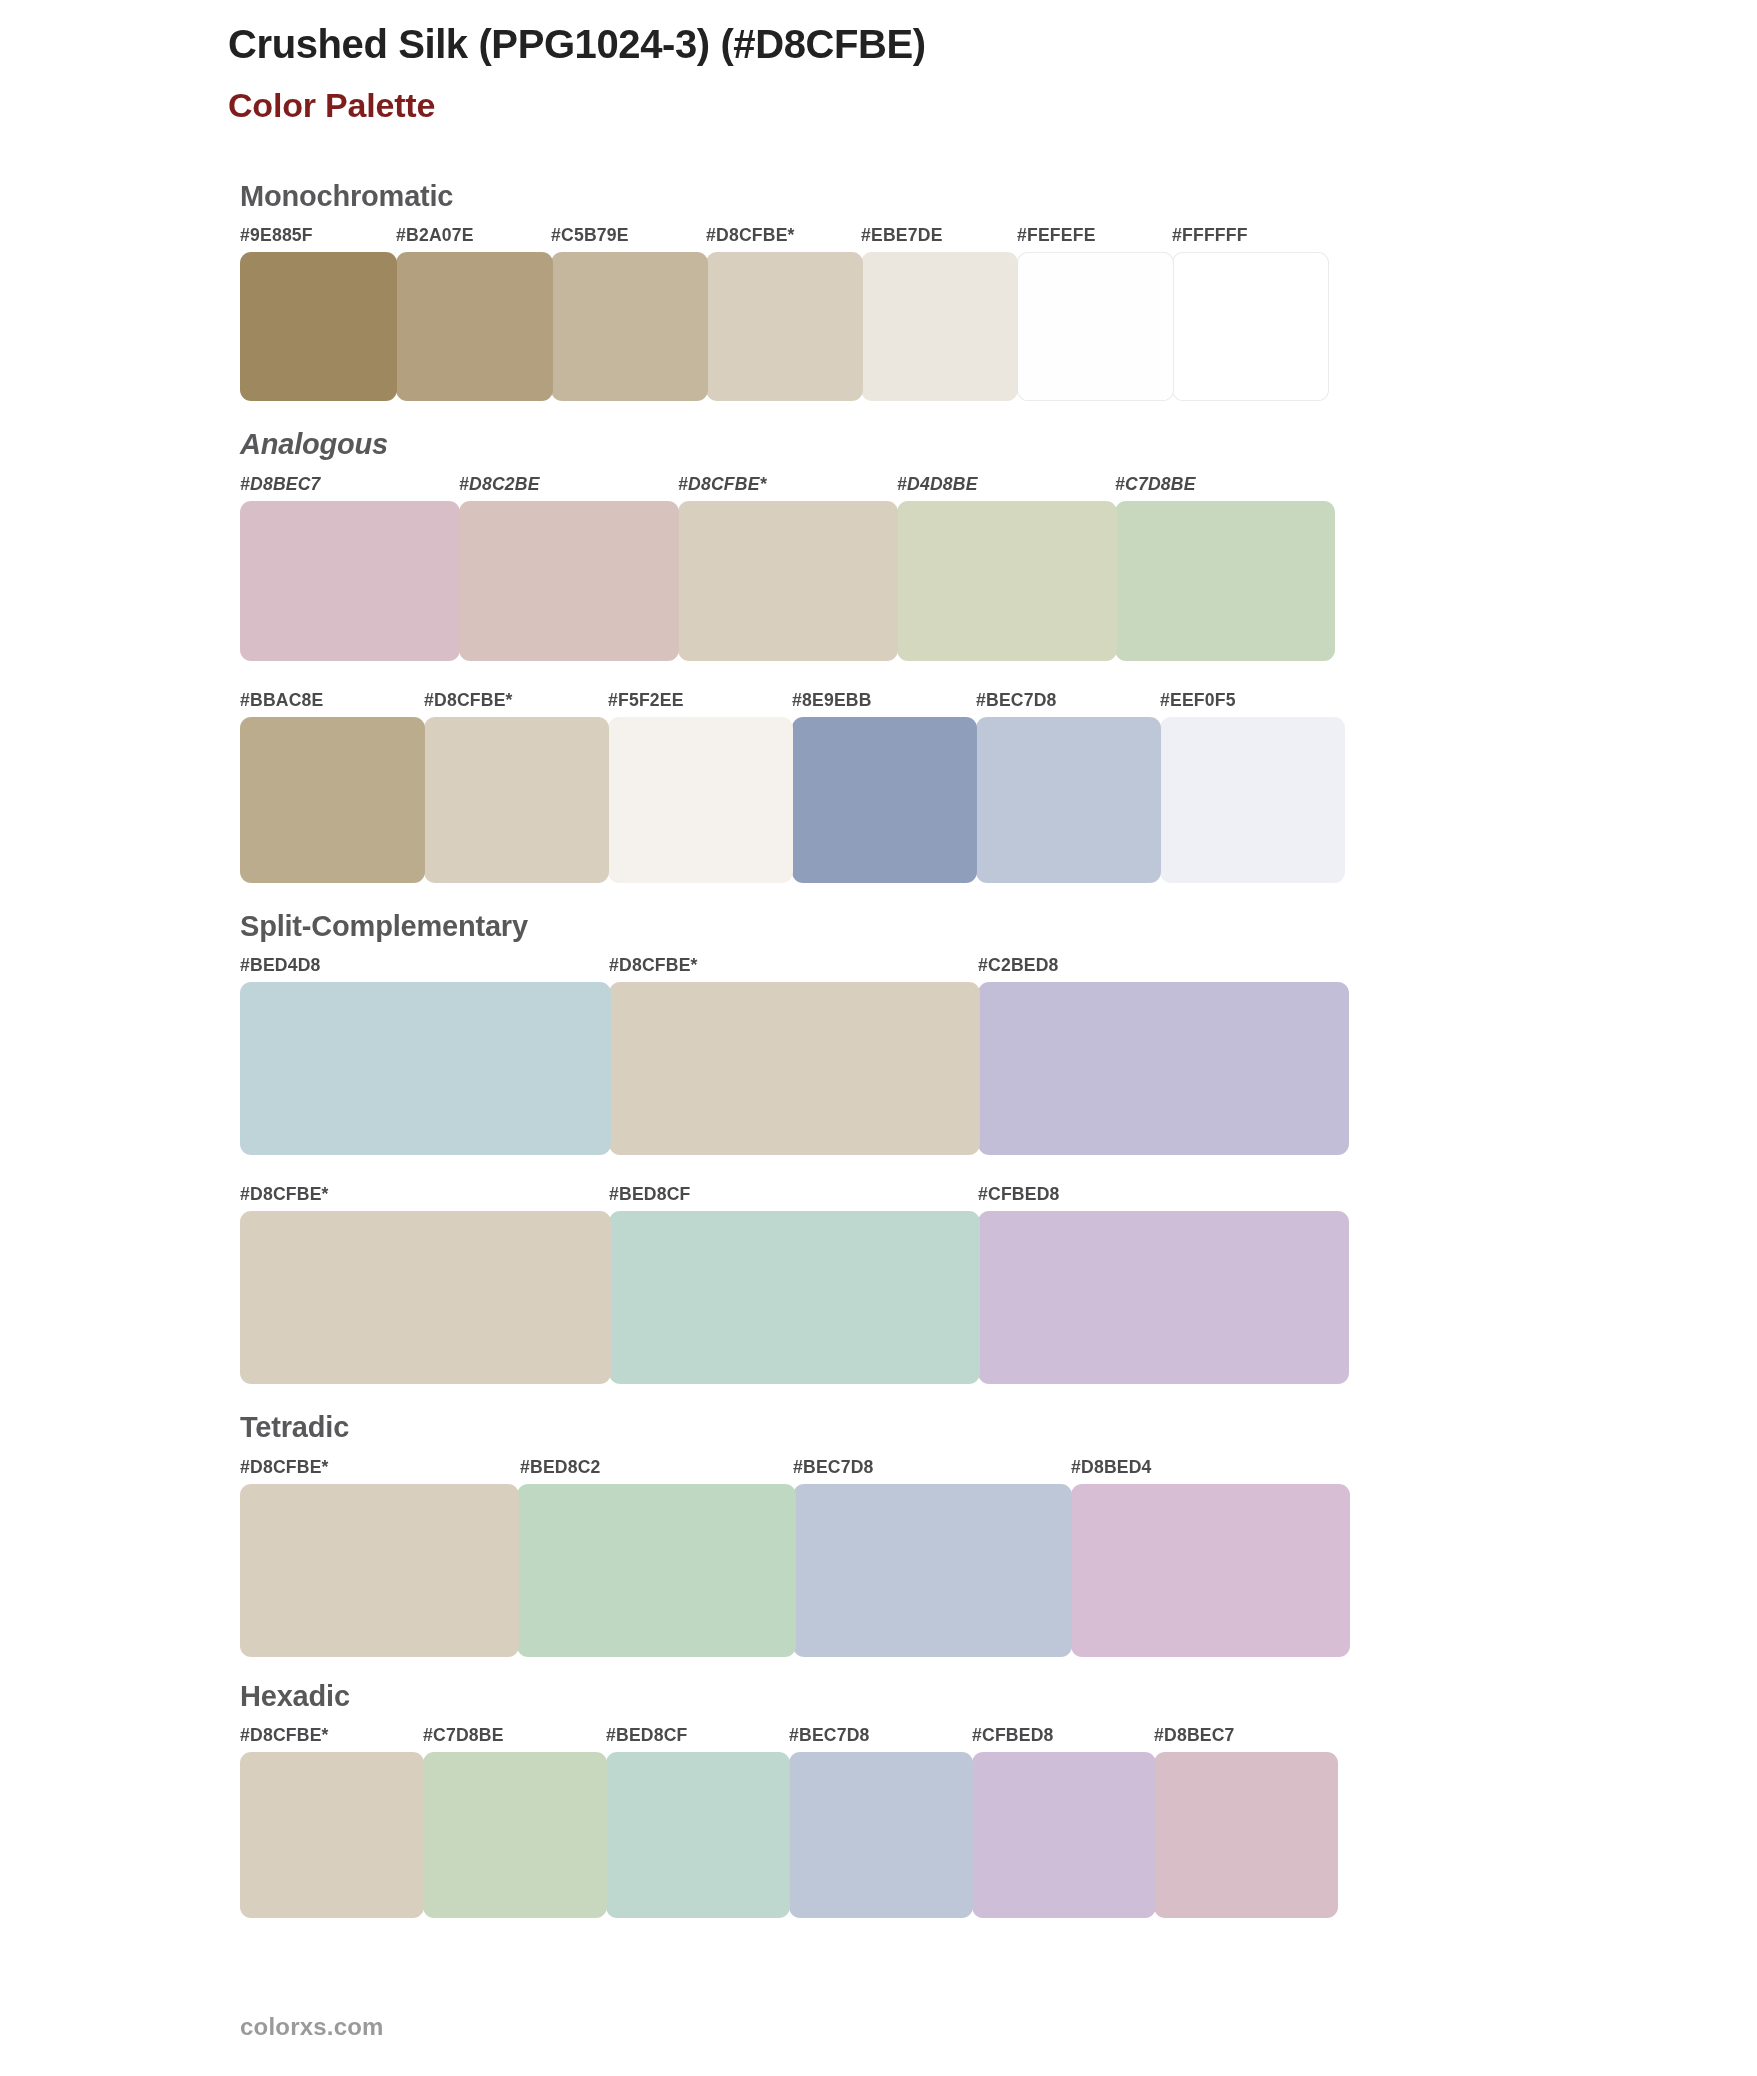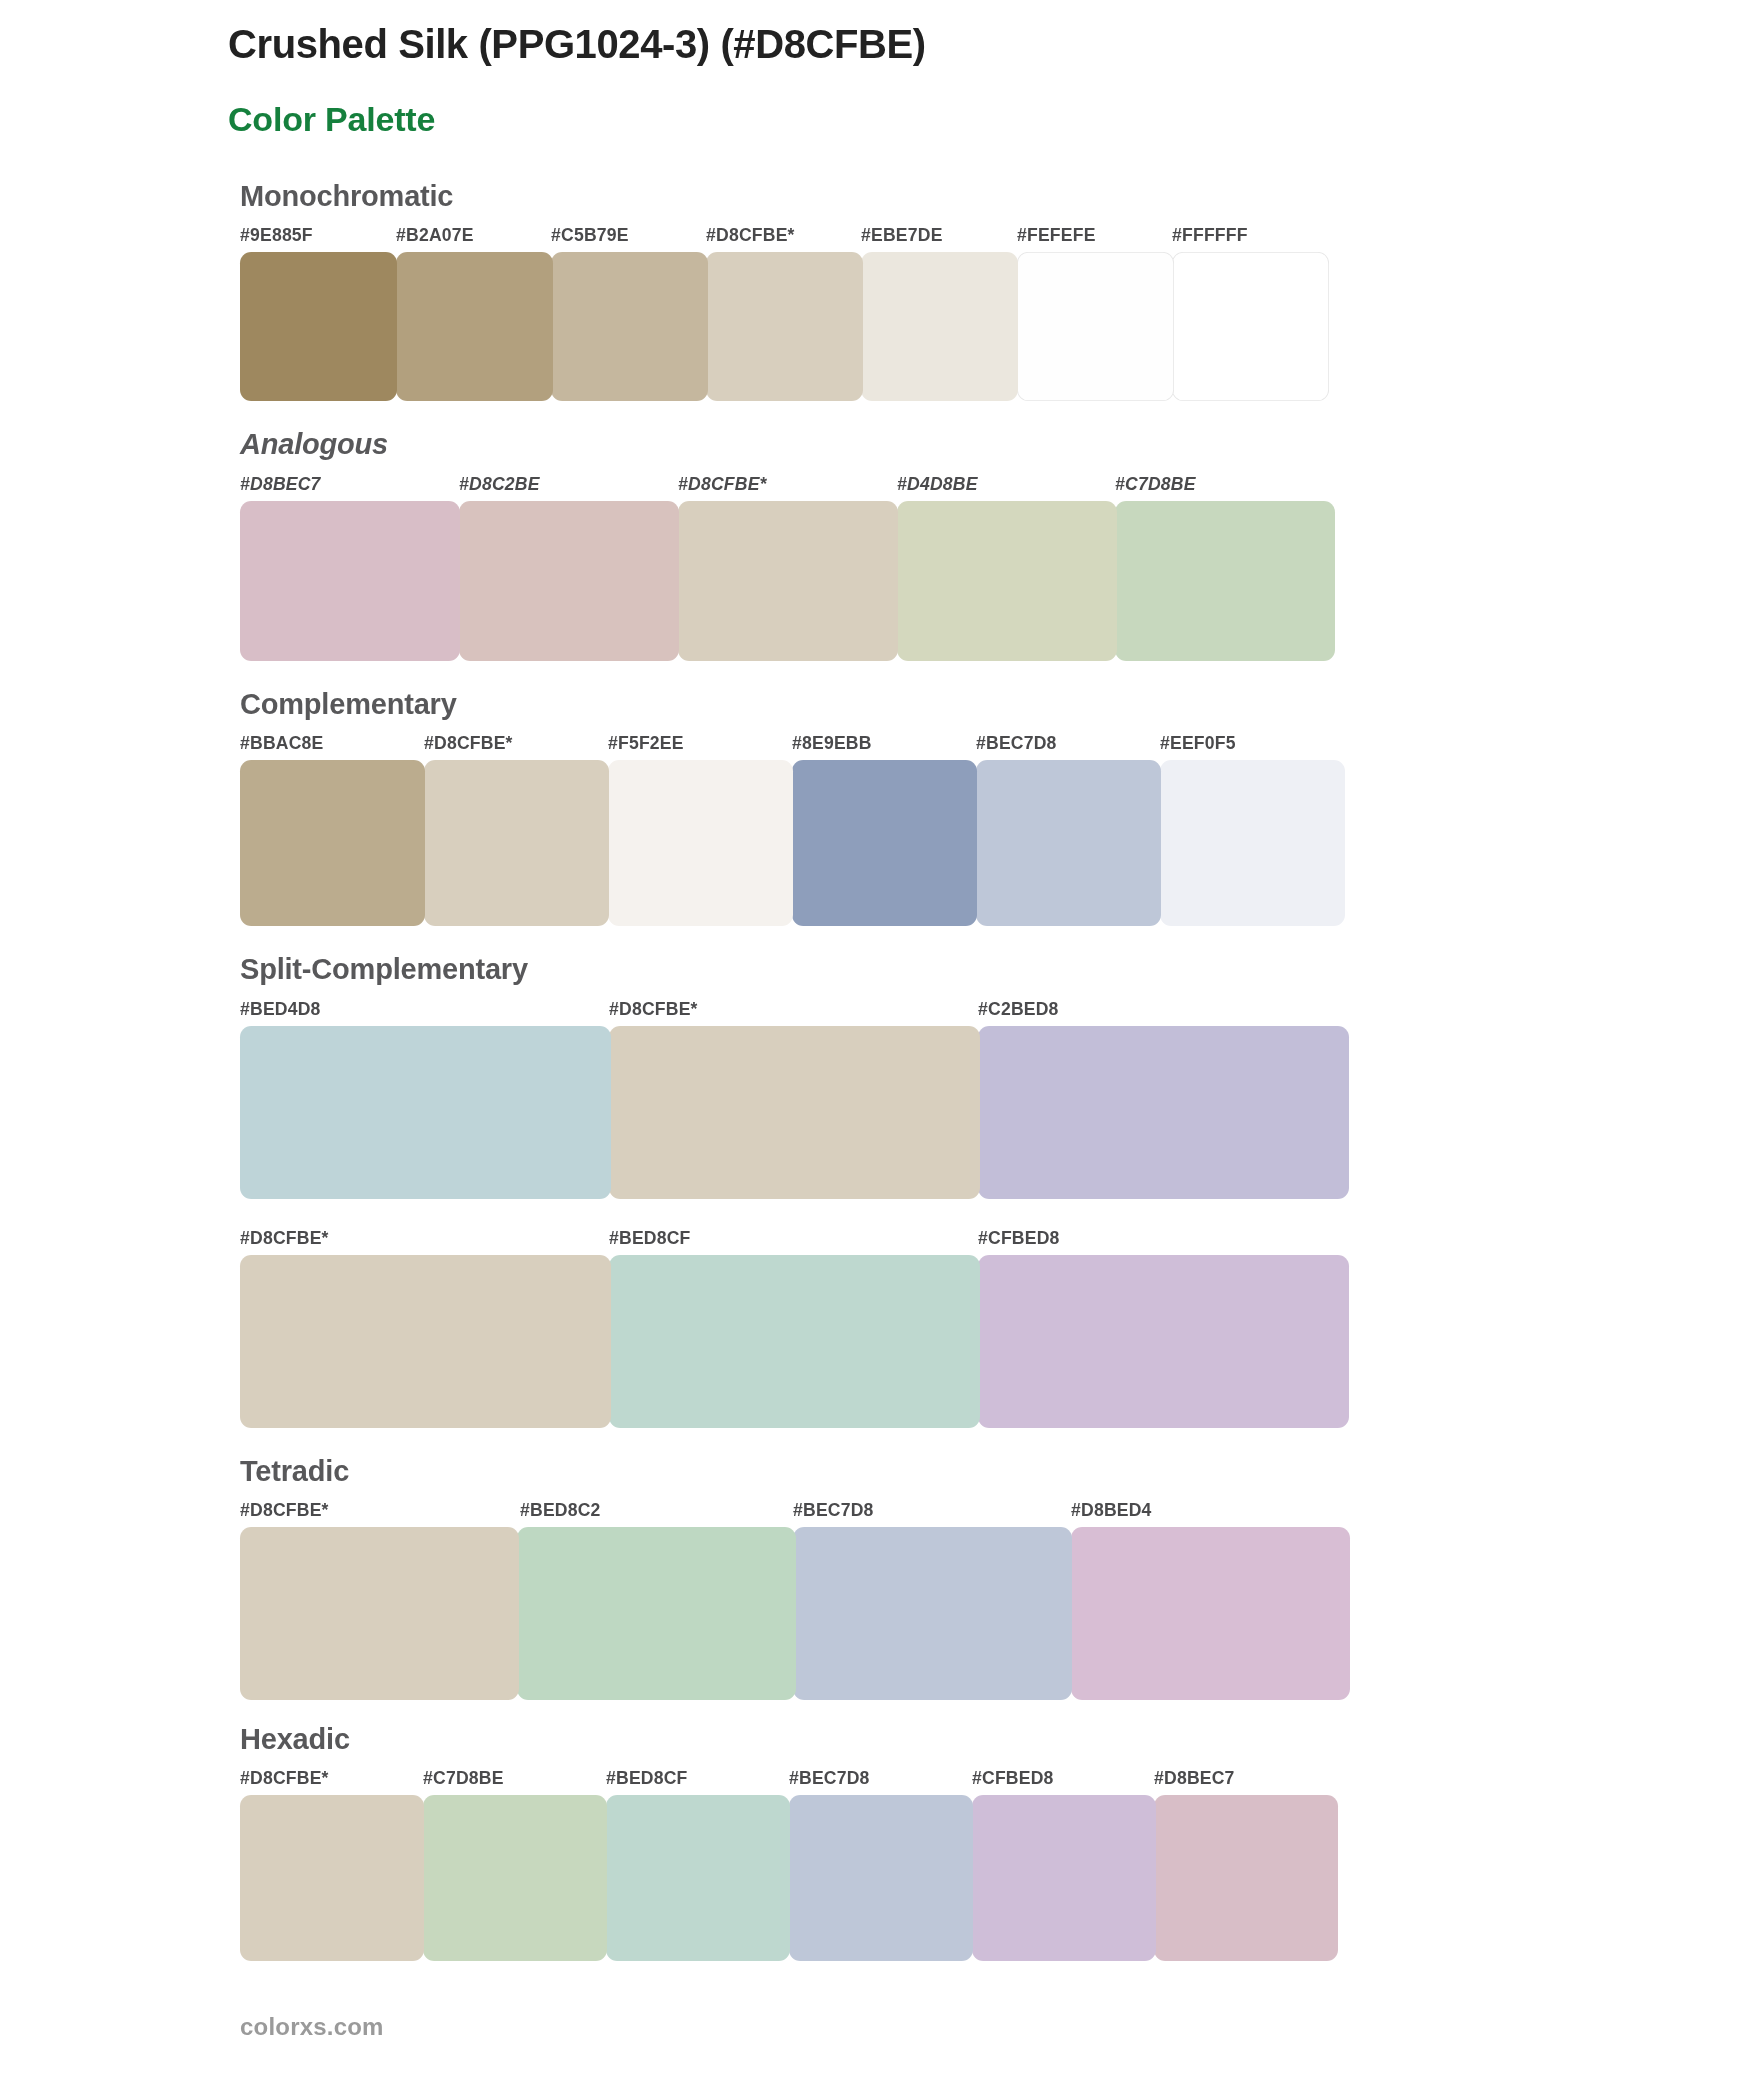--- a/index.html
+++ b/index.html
@@ -28,24 +28,24 @@
     font-size: 40px;
     font-weight: bold;
     color: #222222;
     letter-spacing: -0.4px;
     line-height: 1.18;
     white-space: nowrap;
   }
   .subtitle {
     font-size: 34px;
     font-weight: bold;
-    color: #15803d;
+    color: #7f1d1d;
     letter-spacing: -0.2px;
     line-height: 1.2;
-    margin-top: 31px;
+    margin-top: 17px;
   }
 
   
   .sections {
     position: absolute;
     left: 0;
     top: 182px;
     width: 1757px;
   }
   .section {
@@ -142,21 +142,20 @@
         </div>
         <div class="swatch-row" style="height: 160px; width: 1094px;">
           <div class="swatch" title="#D8BEC7" style="left: 0px; width: 220px; height: 160px; background: rgb(216, 190, 199); z-index: 5;"></div>
           <div class="swatch" title="#D8C2BE" style="left: 219px; width: 220px; height: 160px; background: rgb(216, 194, 190); z-index: 4;"></div>
           <div class="swatch" title="#D8CFBE*" style="left: 438px; width: 220px; height: 160px; background: rgb(216, 207, 190); z-index: 3;"></div>
           <div class="swatch" title="#D4D8BE" style="left: 657px; width: 220px; height: 160px; background: rgb(212, 216, 190); z-index: 2;"></div>
           <div class="swatch" title="#C7D8BE" style="left: 875px; width: 220px; height: 160px; background: rgb(199, 216, 190); z-index: 1;"></div>
         </div>
       </div>
       <div class="section" style="margin-bottom: 29px;">
-        <div class="section-heading">Complementary</div>
         <div class="swatch-labels">
           <div class="swatch-label" style="left: 0px;">#BBAC8E</div>
           <div class="swatch-label" style="left: 184px;">#D8CFBE*</div>
           <div class="swatch-label" style="left: 368px;">#F5F2EE</div>
           <div class="swatch-label" style="left: 552px;">#8E9EBB</div>
           <div class="swatch-label" style="left: 736px;">#BEC7D8</div>
           <div class="swatch-label" style="left: 920px;">#EEF0F5</div>
         </div>
         <div class="swatch-row" style="height: 166px; width: 1104px;">
           <div class="swatch" title="#BBAC8E" style="left: 0px; width: 185px; height: 166px; background: rgb(187, 172, 142); z-index: 6;"></div>

